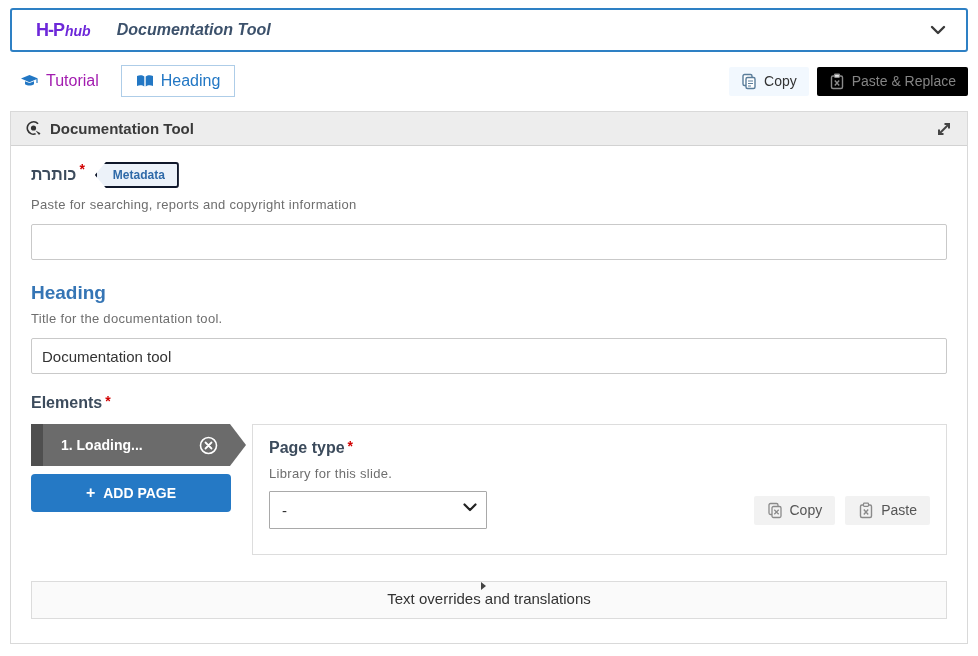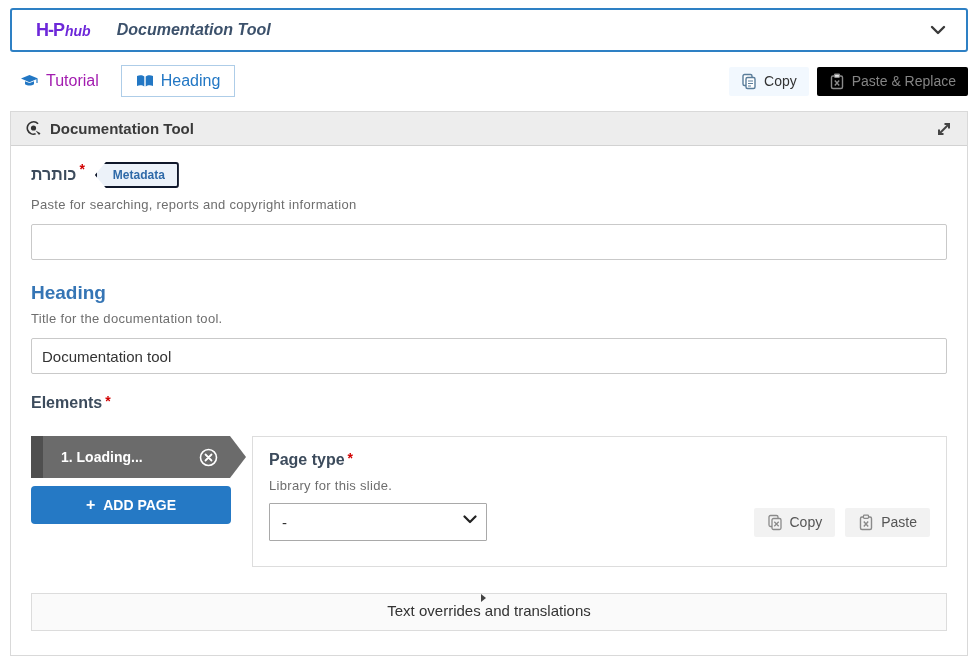--- a/index.html
+++ b/index.html
@@ -92,21 +92,21 @@
     margin-top: 12px; width: 100%; height: 36px;
     border: 1px solid #c9c9c9; border-radius: 2px;
     font-size: 15px; color: #333; padding: 0 10px;
     font-family: "Liberation Sans", sans-serif;
   }
   .group-heading { margin-top: 22px; font-size: 19px; font-weight: 700; color: #3575b5; }
   .group-heading + .field-desc { margin-top: 7px; }
 
   
   .elements-label-row { margin-top: 20px; display: flex; }
-  .elements-wrap { margin-top: 24px; display: flex; align-items: flex-start; }
+  .elements-wrap { margin-top: 12px; display: flex; align-items: flex-start; }
   .elements-left { width: 218px; flex: 0 0 218px; }
   .page-tab {
     position: relative; width: 215px; height: 42px;
     background: #6b6b6b; color: #fff;
     clip-path: polygon(0 0, calc(100% - 16px) 0, 100% 50%, calc(100% - 16px) 100%, 0 100%);
     display: flex; align-items: center;
     cursor: pointer;
   }
   .page-tab-grip { position: absolute; left: 0; top: 0; bottom: 0; width: 12px; background: #4f4f4f; }
   .page-tab-label { margin-left: 30px; font-size: 14px; font-weight: 700; }

